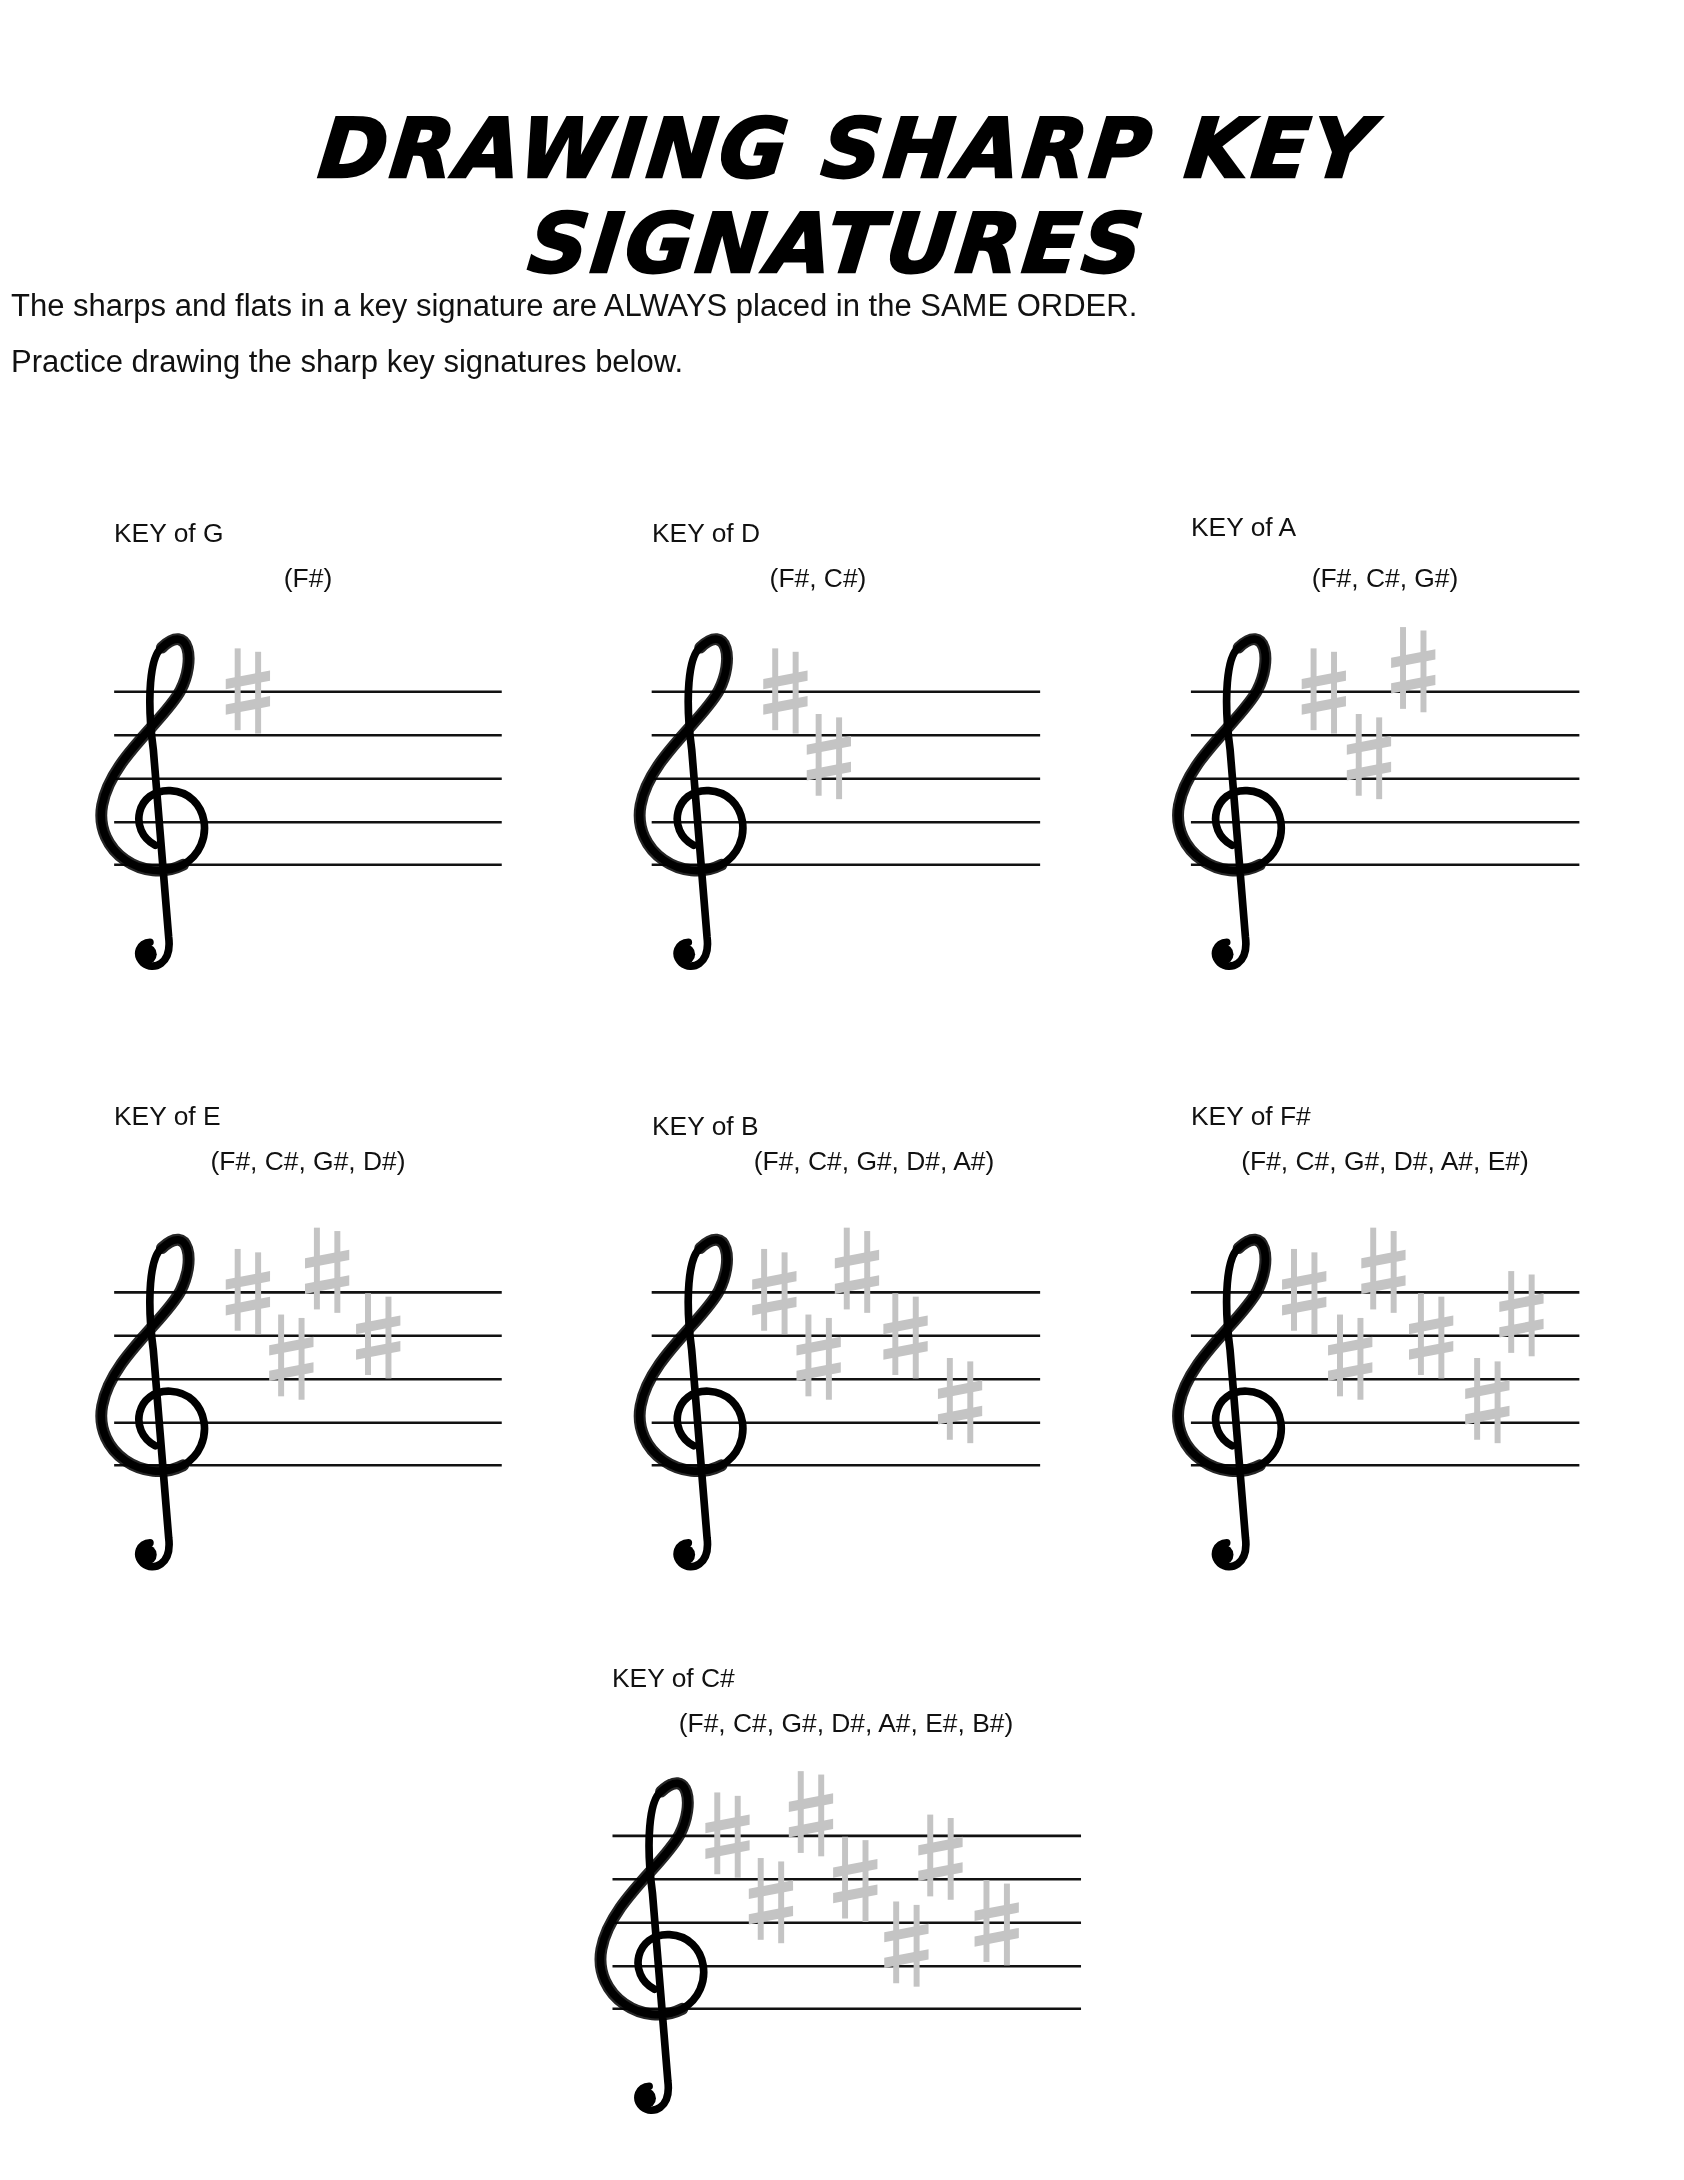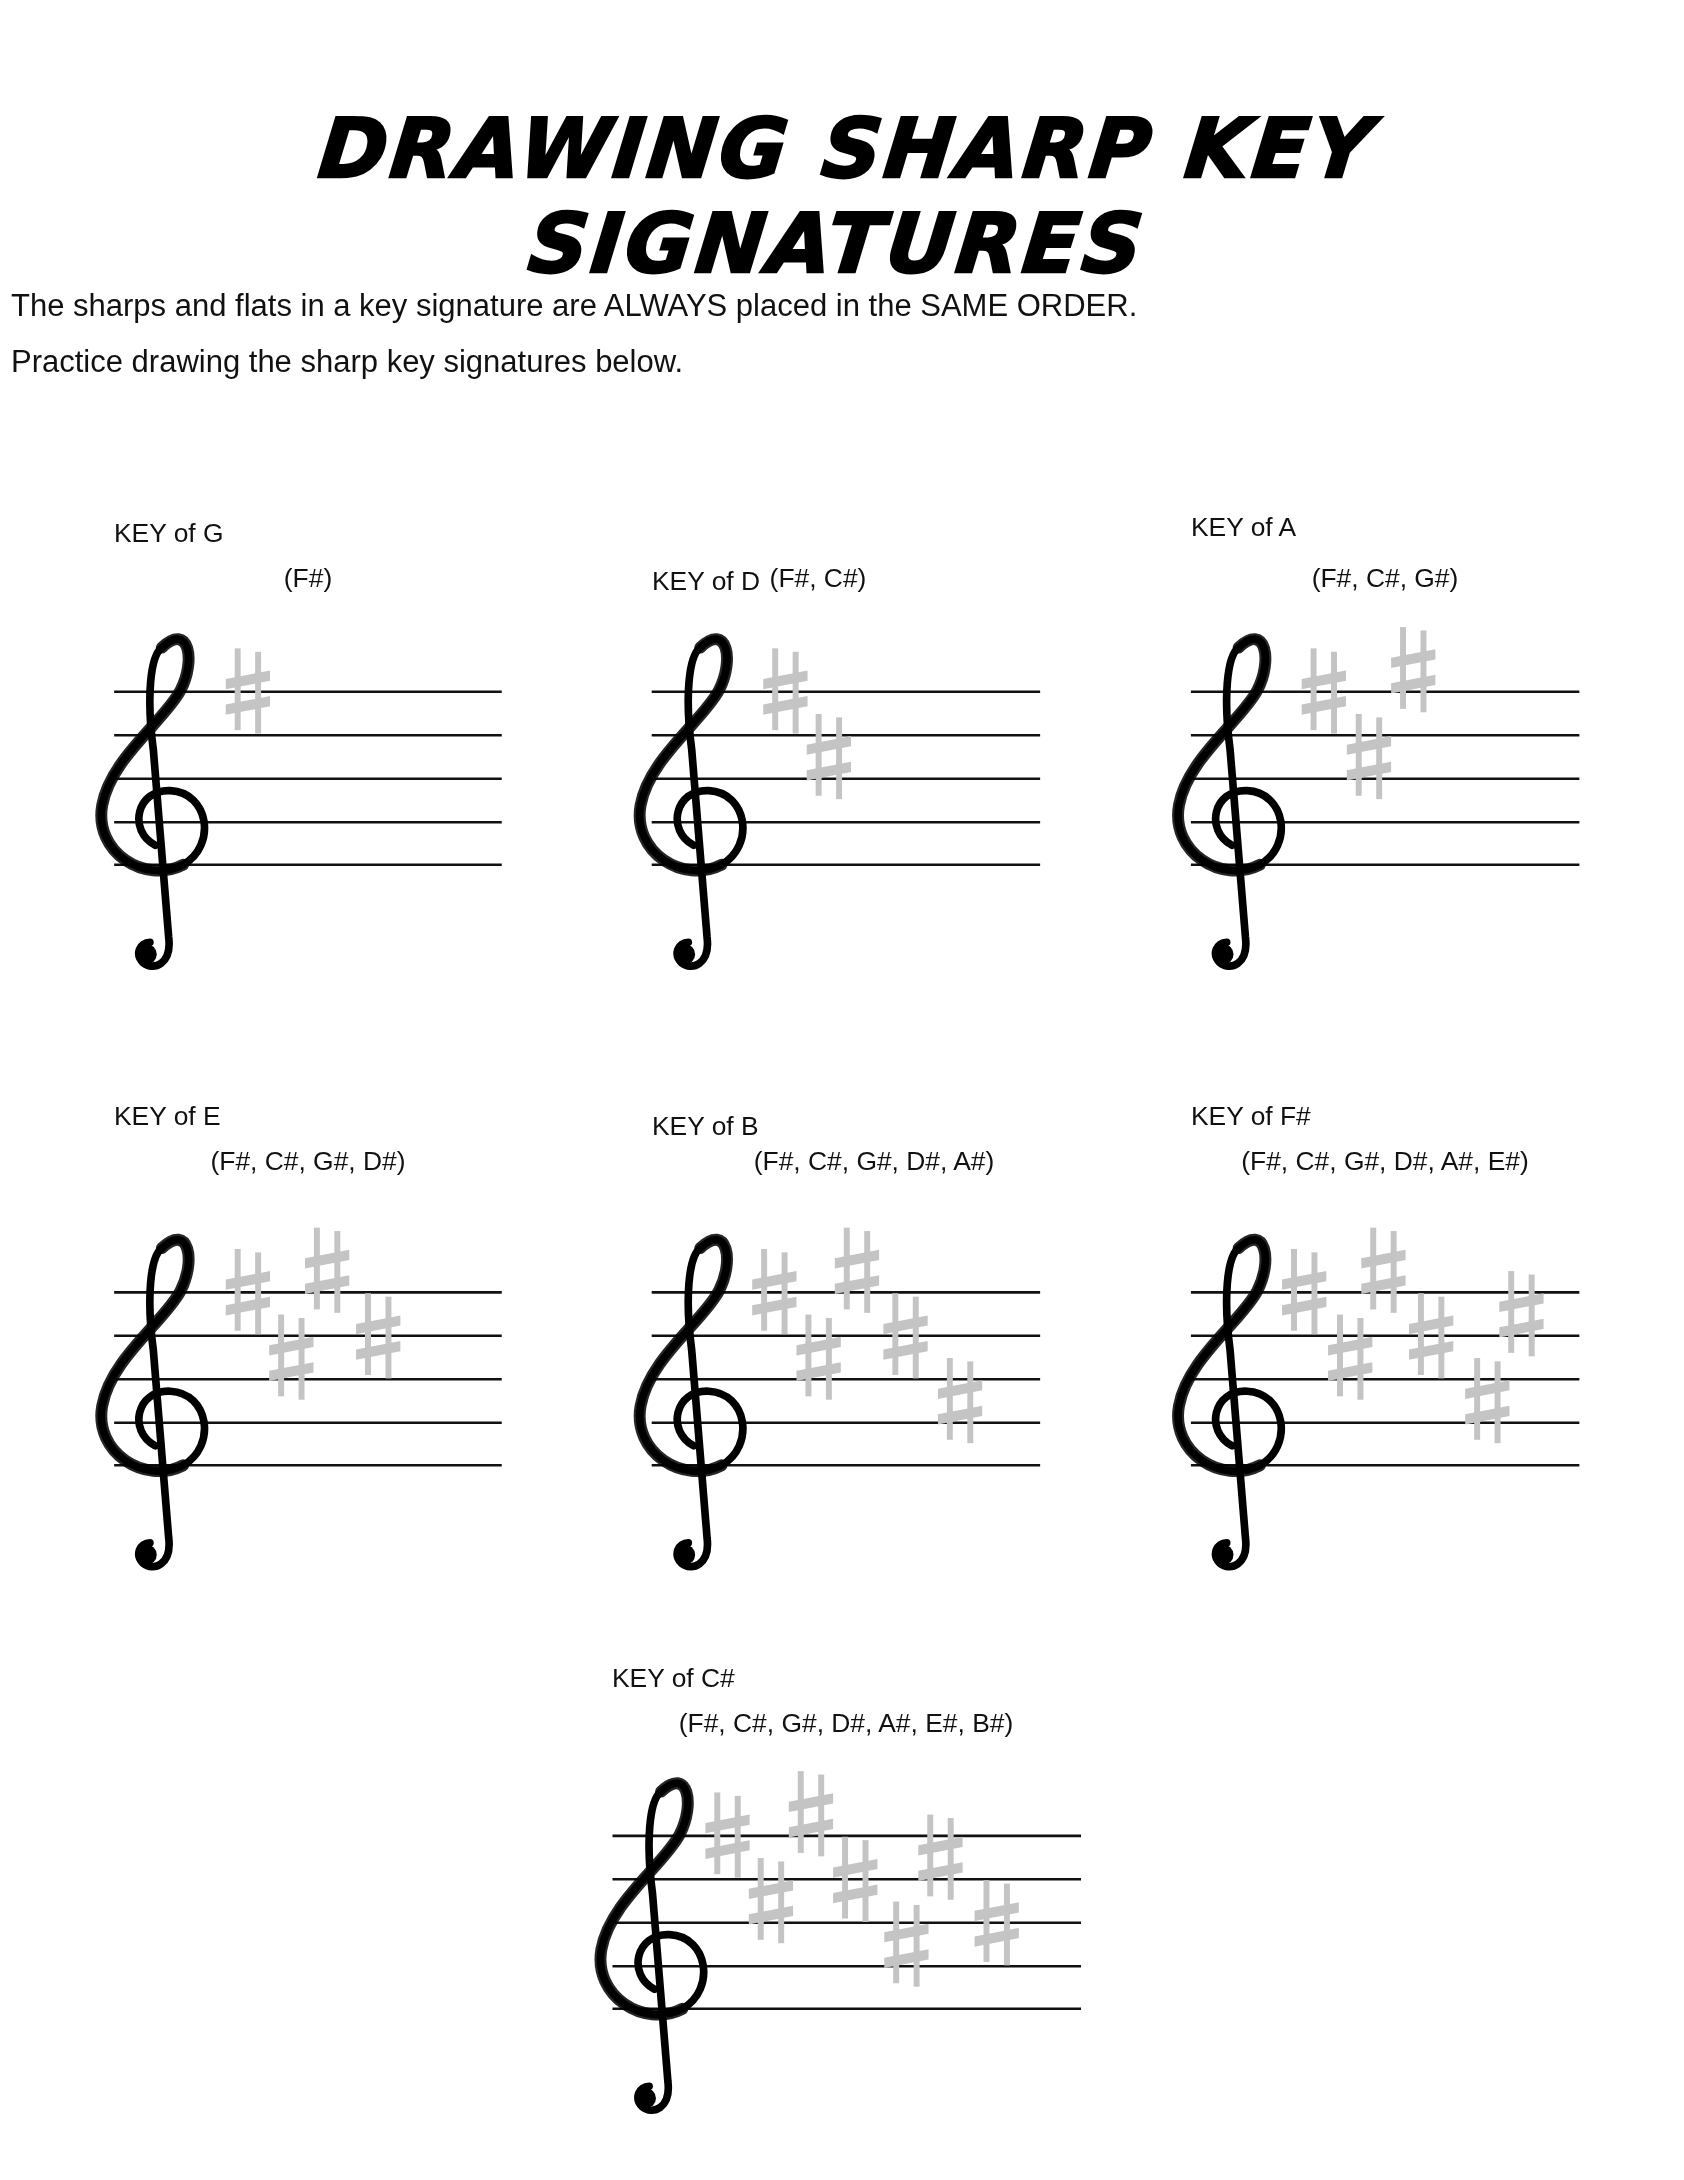--- a/index.html
+++ b/index.html
@@ -19,21 +19,21 @@
 </style>
 </head>
 <body>
 
 <div class="title">DRAWING SHARP KEY SIGNATURES</div>
 <div class="intro l1">The sharps and flats in a key signature are ALWAYS placed in the SAME ORDER.</div>
 <div class="intro l2">Practice drawing the sharp key signatures below.</div>
 
 <div class="key-title" style="left:114px;width:388px;top:518px;">KEY of G</div>
 <div class="key-notes" style="left:114px;width:388px;top:563px;">(F#)</div>
-<div class="key-title" style="left:652px;width:388px;top:518px;margin-top:48px;">KEY of D</div>
+<div class="key-title" style="left:652px;width:388px;top:518px;">KEY of D</div>
 <div class="key-notes" style="left:624px;width:388px;top:563px;">(F#, C#)</div>
 <div class="key-title" style="left:1191px;width:388px;top:512px;">KEY of A</div>
 <div class="key-notes" style="left:1191px;width:388px;top:563px;">(F#, C#, G#)</div>
 
 <div class="key-title" style="left:114px;width:388px;top:1101px;">KEY of E</div>
 <div class="key-notes" style="left:114px;width:388px;top:1146px;">(F#, C#, G#, D#)</div>
 <div class="key-title" style="left:652px;width:388px;top:1101px;margin-top:10px;">KEY of B</div>
 <div class="key-notes" style="left:680px;width:388px;top:1146px;">(F#, C#, G#, D#, A#)</div>
 <div class="key-title" style="left:1191px;width:388px;top:1101px;">KEY of F#</div>
 <div class="key-notes" style="left:1191px;width:388px;top:1146px;text-align:center;">(F#, C#, G#, D#, A#, E#)</div>

